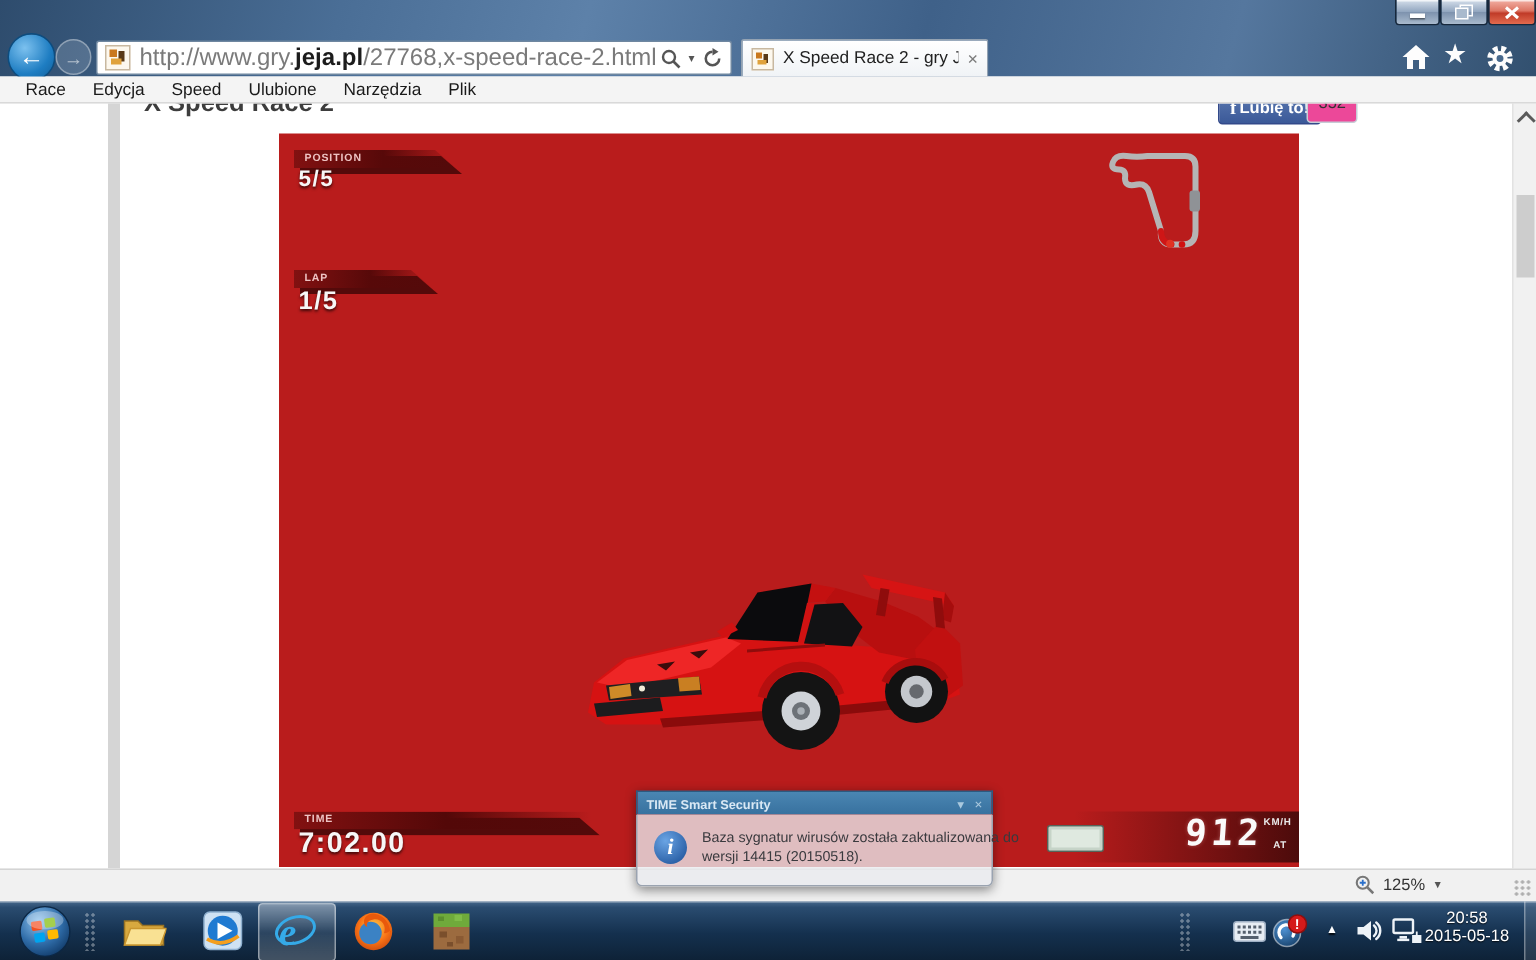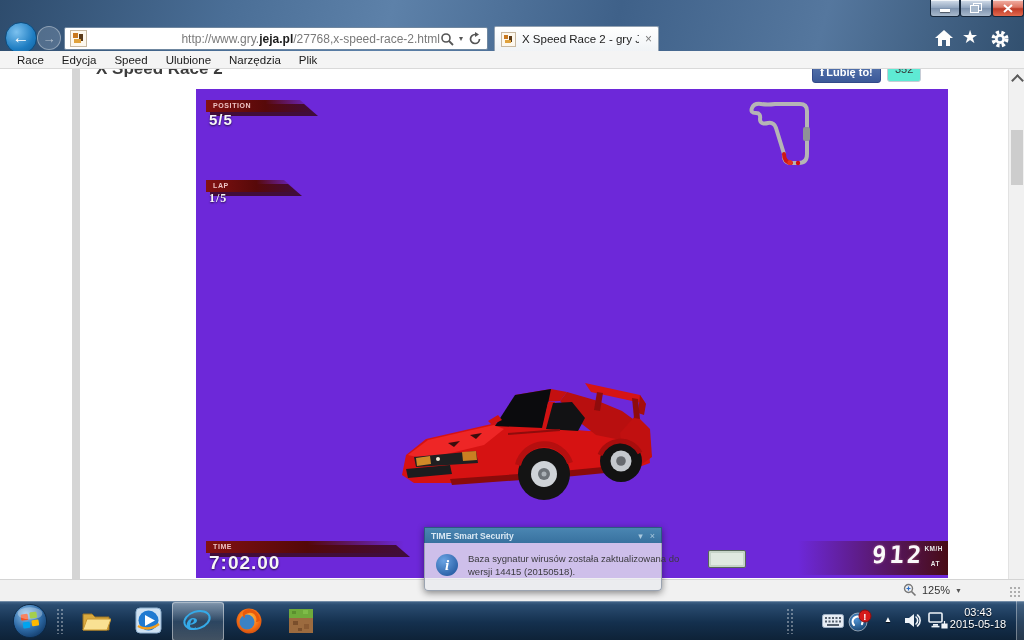--- a/index.html
+++ b/index.html
@@ -9,46 +9,46 @@
   
   #chrome{position:absolute;left:0;top:0;width:1024px;height:51px;z-index:5;
           background:linear-gradient(105deg,#2e4c6d 0%,#4a6e96 22%,#5d81a9 38%,#3f6189 60%,#55779e 80%,#32506f 100%);}
   .winbtn{position:absolute;top:0;height:16px;border:1px solid #17283c;border-top:none;
           border-radius:0 0 3px 3px;background:linear-gradient(#d5dfeb,#93a7c0 48%,#7e93ae 52%,#a9bacd);
           box-shadow:inset 0 1px 0 rgba(255,255,255,.7);cursor:pointer;}
   .winbtn.close{background:linear-gradient(#f2b0a5,#dd7563 45%,#c03b28 55%,#e26a4e);}
   .navcircle{position:absolute;border-radius:50%;display:flex;align-items:center;justify-content:center;}
   #addressbar{position:absolute;left:64px;top:27px;width:424px;height:23px;background:#fff;
               border:1px solid #6f87a0;border-radius:2px;display:flex;align-items:center;padding:0 5px;box-sizing:border-box;}
-  #addressbar .url{font-size:12px;color:#7a7a7a;white-space:nowrap;overflow:hidden;text-align:right;}
+  #addressbar .url{font-size:16px;color:#7a7a7a;white-space:nowrap;overflow:hidden;}
   #addressbar .url b{color:#1c1c1c;}
   .favicon{width:15px;height:15px;background:#fdf8ee;border:1px solid #c8b8a0;position:relative;flex:none;}
   .favicon i{position:absolute;display:block;}
   #tab{position:absolute;left:494px;top:26px;width:165px;height:25px;border:1px solid #93a2b2;border-bottom:none;
        border-radius:2px 2px 0 0;background:linear-gradient(#ffffff,#f0f3f6);display:flex;align-items:center;
        padding:0 6px;box-sizing:border-box;gap:6px;}
   #tab .title{font-size:11.5px;color:#222;white-space:nowrap;overflow:hidden;flex:1;}
   #tab .close{font-size:12px;color:#7c7c7c;cursor:pointer;}
   .tbicon{position:absolute;top:29px;color:#fdfdfd;cursor:pointer;}
   #menubar{position:absolute;left:0;top:51px;width:1024px;height:17px;background:#f4f4f4;
            border-bottom:1px solid #d9d9d9;z-index:5;display:flex;align-items:center;padding-left:8px;}
   #menubar span{font-size:11.5px;color:#1a1a1a;padding:0 9px;cursor:pointer;}
 
   
   #page{position:absolute;left:0;top:68px;width:1008px;height:511px;background:#fff;z-index:1;}
   #leftstrip{position:absolute;left:72px;top:0;width:8px;height:511px;background:#d5d5d5;}
   #heading{position:absolute;left:96px;top:-9px;font-size:17px;font-weight:bold;color:#3d3d3d;}
   #fblike{position:absolute;left:812px;top:-7px;height:20px;display:flex;align-items:center;gap:2px;
           background:linear-gradient(#5b79b1,#3b5998);border:1px solid #32498a;border-radius:3px;
           color:#fff;font-size:11px;font-weight:bold;padding:0 7px;cursor:pointer;}
-  #fbcount{position:absolute;left:871px;top:-7px;height:18px;background:#5eead4;border:1px solid #c6ccd6;
-           border-radius:3px;color:#333;font-size:11px;padding:1px 7px 0;cursor:pointer;margin-left:16px;}
-
-  
-  #game{position:absolute;left:196px;top:21px;width:752px;height:489px;background:#6d28d9;overflow:hidden;}
+  #fbcount{position:absolute;left:871px;top:-7px;height:18px;background:#ec4899;border:1px solid #c6ccd6;
+           border-radius:3px;color:#333;font-size:11px;padding:1px 7px 0;cursor:pointer;}
+
+  
+  #game{position:absolute;left:186px;top:21px;width:680px;height:489px;background:#b91c1c;overflow:hidden;}
   .banner{position:absolute;height:12px;
           background:linear-gradient(to right,#821111 0%,#570909 55%,rgba(56,6,6,0) 100%);
           clip-path:polygon(0 0,calc(100% - 14px) 0,100% 100%,0 100%);}
   .banner-shadow{position:absolute;height:12px;background:#330404;opacity:.75;
           clip-path:polygon(0 0,calc(100% - 14px) 0,100% 100%,0 100%);}
   .banner .lbl{font-size:7px;font-weight:bold;color:#eec3c3;letter-spacing:.6px;
                padding:2px 0 0 7px;display:block;}
   .hudval{position:absolute;color:#f7f7f7;font-weight:bold;text-shadow:0 1px 2px rgba(0,0,0,.7);
           font-family:"Liberation Sans",sans-serif;letter-spacing:1px;}
   #speedband{position:absolute;right:0;top:452px;width:150px;height:34px;
@@ -189,21 +189,21 @@
       <div class="banner-shadow" style="left:14px;top:15px;width:108px;"></div>
       <div class="banner" style="left:10px;top:11px;width:108px;">
         <span class="lbl">POSITION</span>
       </div>
       <div class="hudval" style="left:13px;top:22px;font-size:15px;">5/5</div>
 
       <div class="banner-shadow" style="left:14px;top:95px;width:92px;"></div>
       <div class="banner" style="left:10px;top:91px;width:92px;">
         <span class="lbl">LAP</span>
       </div>
-      <div class="hudval" style="left:13px;top:102px;font-size:12px;font-family:Liberation Serif, serif;">1/5</div>
+      <div class="hudval" style="left:13px;top:102px;font-size:17px;">1/5</div>
 
       <svg style="position:absolute;left:549px;top:4px;" width="80" height="92" viewBox="0 0 80 92">
         <path d="M30,11 L55,11 Q62,11 62,18 L62,61 Q62,70 54,70 L46,70 Q38,70 39,61 L31,35 Q29,29 23,30 Q15,32 15,26 Q16,20 11,20 Q5,20 7,15 Q9,10 16,11 Q23,12 30,11 Z" fill="none" stroke="#b5b5b5" stroke-width="4" stroke-linejoin="round" stroke-linecap="round"></path>
         <rect x="58" y="34" width="7" height="14" rx="2" fill="#8f9296"></rect>
         <path d="M39,61 Q39,69 46,70" fill="none" stroke="#cf1616" stroke-width="4" stroke-linecap="round"></path>
         <circle cx="45" cy="69.5" r="2.6" fill="#e23222"></circle>
         <circle cx="53" cy="70" r="2.2" fill="#d01010"></circle>
       </svg>
 
       <svg style="position:absolute;left:196px;top:282px;" width="274" height="138" viewBox="0 0 274 138">
@@ -396,19 +396,19 @@
       <polygon points="1,6 5,6 10,2 10,15 5,11 1,11" fill="#eef3f8"></polygon>
       <path d="M12,5 A4.5,4.5 0 0 1 12,12 M13.5,3 A7,7 0 0 1 13.5,14" fill="none" stroke="#eef3f8" stroke-width="1.6" stroke-linecap="round"></path>
     </svg>
     <svg style="position:absolute;left:928px;top:11px;cursor:pointer;" width="20" height="18" viewBox="0 0 20 18">
       <rect x="1" y="1" width="13" height="9" rx="1" fill="none" stroke="#eef3f8" stroke-width="1.6"></rect>
       <rect x="5" y="12" width="5" height="1.8" fill="#eef3f8"></rect>
         <rect x="3.5" y="13.8" width="8" height="1.6" fill="#eef3f8"></rect>
       <path d="M14,12 L19,12 L19,16 L14,16 Z M16.5,9 L16.5,12" fill="#eef3f8" stroke="#eef3f8" stroke-width="1.2"></path>
     </svg>
     <div style="position:absolute;left:942px;top:5px;width:72px;text-align:center;cursor:pointer;">
-      <div class="traytxt">03:43</div>
+      <div class="traytxt">20:58</div>
       <div class="traytxt">2015-05-18</div>
     </div>
     <div style="position:absolute;right:0;top:0;width:7px;height:39px;background:rgba(255,255,255,.1);border-left:1px solid rgba(255,255,255,.35);cursor:pointer;"></div>
   </div>
 
 </div>
 
 </body></html>

